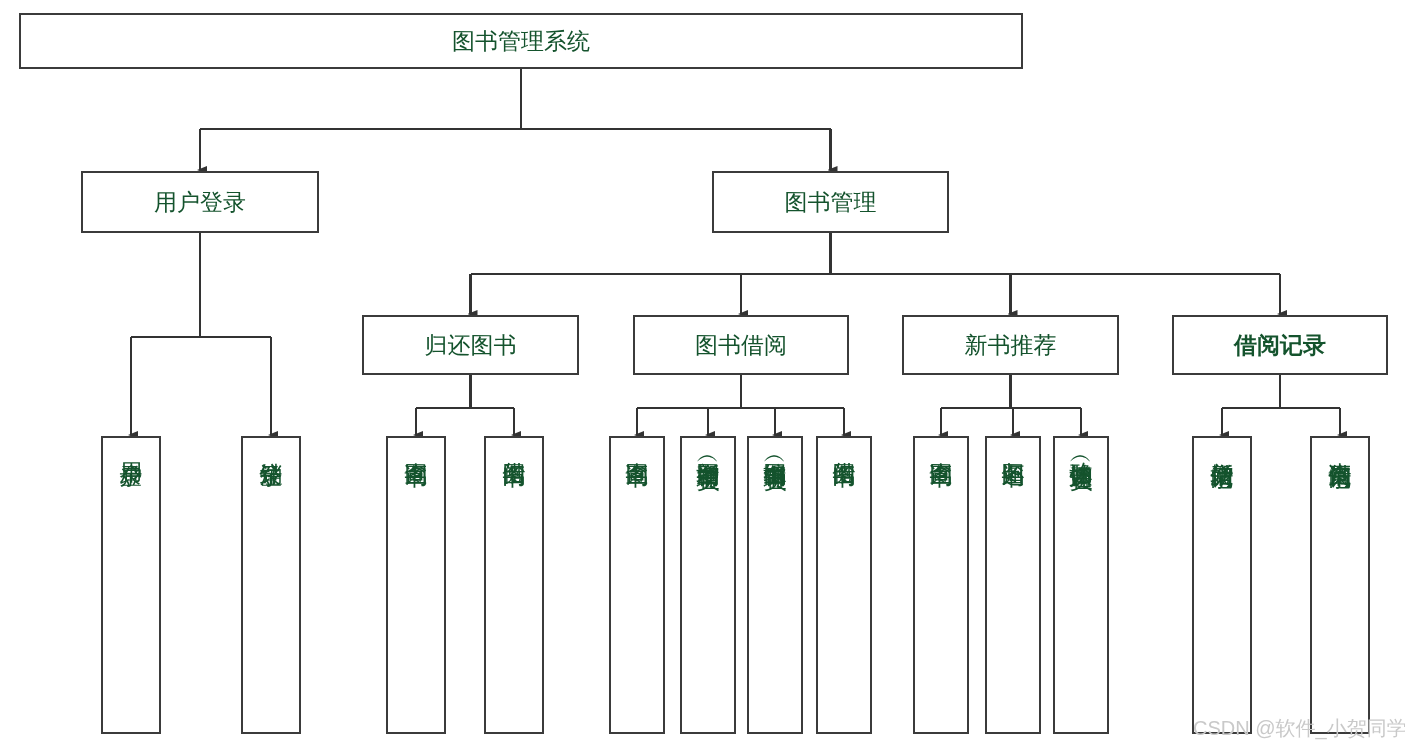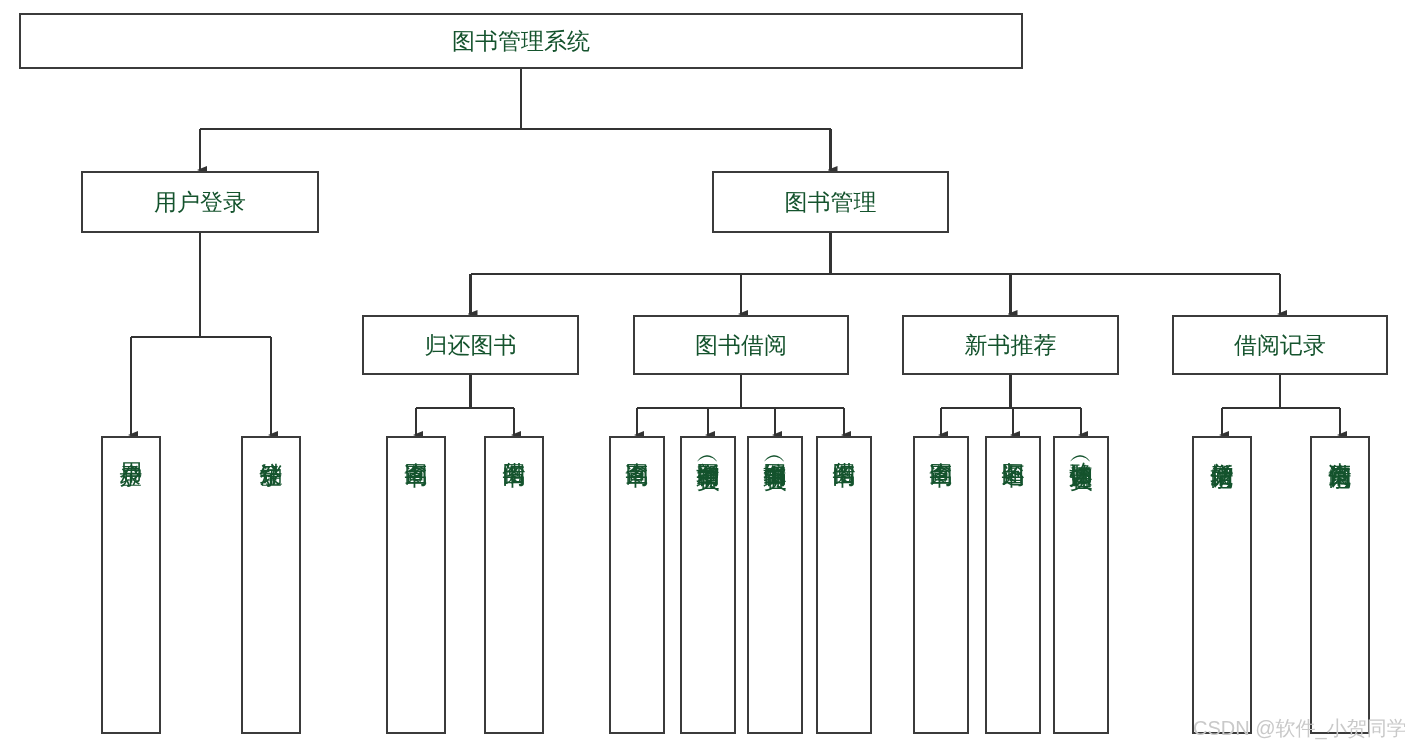--- a/index.html
+++ b/index.html
@@ -124,21 +124,21 @@
       </div>
       <div class="node-box horizontal" style="left: 362px; top: 315px; width: 217px; height: 60px;">
         <span class="node-label">归还图书</span>
       </div>
       <div class="node-box horizontal" style="left: 633px; top: 315px; width: 216px; height: 60px;">
         <span class="node-label">图书借阅</span>
       </div>
       <div class="node-box horizontal" style="left: 902px; top: 315px; width: 217px; height: 60px;">
         <span class="node-label">新书推荐</span>
       </div>
-      <div class="node-box horizontal" style="left: 1172px; top: 315px; width: 216px; height: 60px;">
+      <div class="node-box horizontal" style="left: 1172px; top: 315px; width: 216px; height: 60px; font-weight: bold;">
         <span class="node-label">借阅记录</span>
       </div>
       <div class="node-box vertical" style="left: 101px; top: 436px; width: 60px; height: 298px;">
         <span class="node-label">用户登录</span>
       </div>
       <div class="node-box vertical" style="left: 241px; top: 436px; width: 60px; height: 298px;">
         <span class="node-label">注销登录</span>
       </div>
       <div class="node-box vertical" style="left: 386px; top: 436px; width: 60px; height: 298px;">
         <span class="node-label">查询图书</span>

